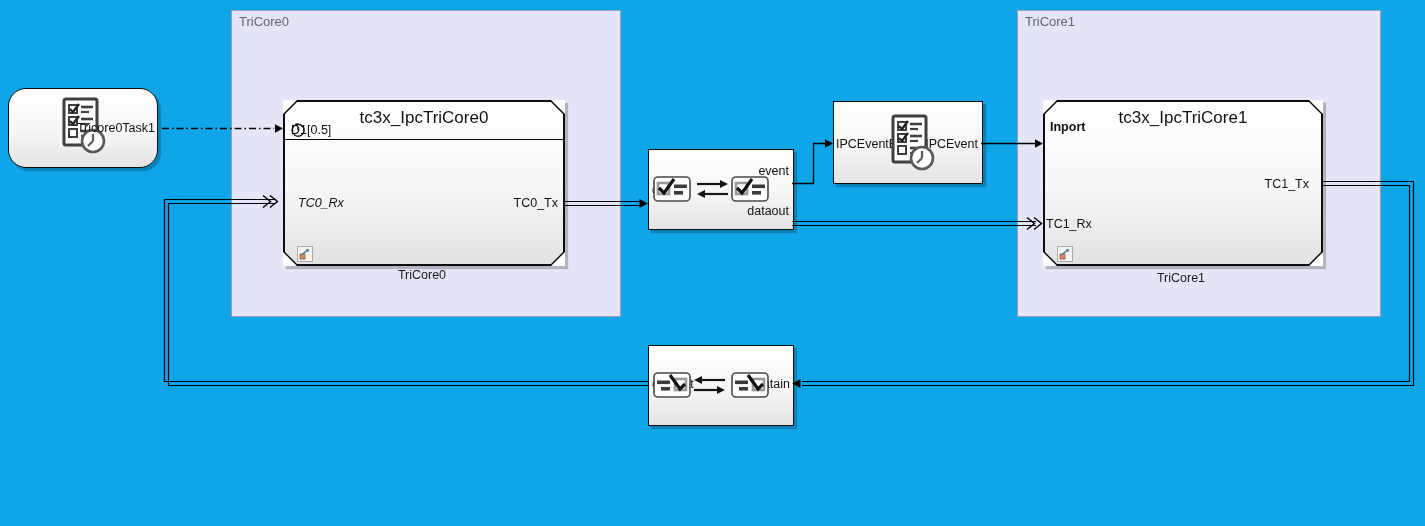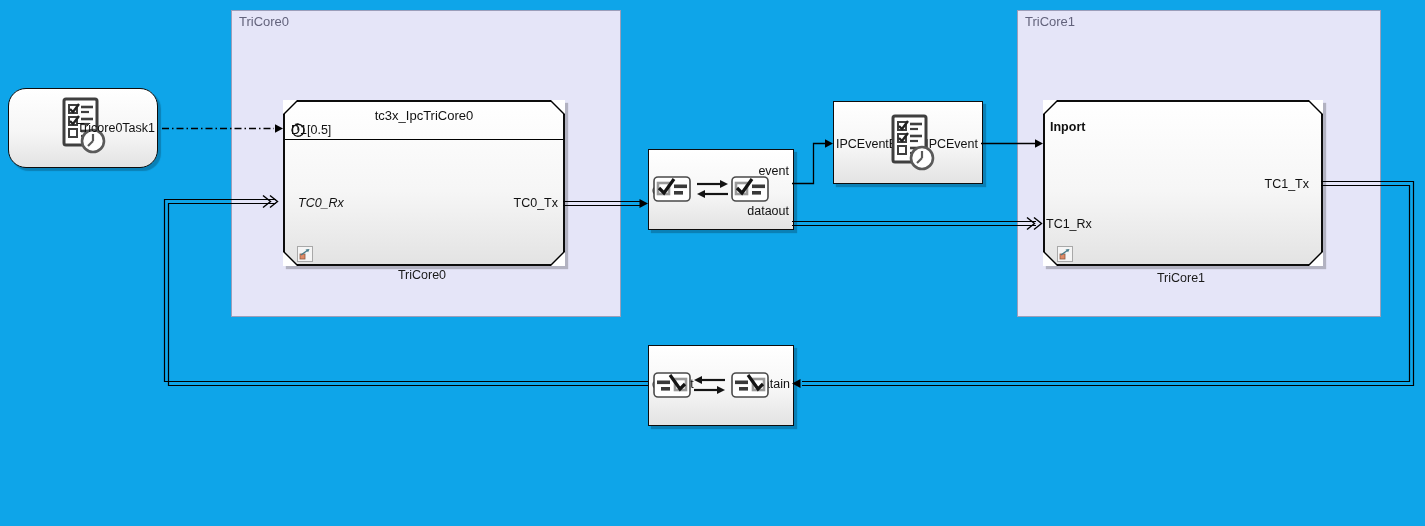--- a/index.html
+++ b/index.html
@@ -4,21 +4,21 @@
 <style>
   html,body{margin:0;padding:0;background:#ffffff;}
   .canvas{position:relative;width:1425px;height:526px;background:#0ea5e9;overflow:hidden;
           font-family:"Liberation Sans",sans-serif;color:#111;}
   .region{position:absolute;background:#e5e5f8;border:1px solid #9b9eba;}
   .region-label{position:absolute;top:3px;left:7px;font-size:13px;color:#63637c;}
   .blk{position:absolute;background:linear-gradient(180deg,#ffffff 0%,#f6f6f6 55%,#e3e3e3 100%);
        border:1.5px solid #0d0d0d;box-shadow:3px 3px 1px rgba(0,0,0,0.22);}
   .blk-heavy{border-width:2px;}
   .ptxt{position:absolute;font-size:12.5px;white-space:nowrap;line-height:13px;}
-  .title{position:absolute;top:6px;left:0;right:0;text-align:center;font-size:13px;white-space:nowrap;}
+  .title{position:absolute;top:6px;left:0;right:0;text-align:center;font-size:17px;white-space:nowrap;}
   .sep{position:absolute;left:0;right:0;top:37px;border-top:1.2px solid #000;}
   .caption{position:absolute;font-size:12.5px;text-align:center;white-space:nowrap;color:#1a1a1a;}
   .copyright{position:absolute;left:0;right:0;top:501px;text-align:center;font-size:11.5px;color:#3d3d3d;}
   .icon{position:absolute;}
   svg{display:block;}
   .wires{position:absolute;inset:0;pointer-events:none;}
   .corners{position:absolute;inset:-2px;pointer-events:none;}
 </style>
 </head>
 <body>
@@ -134,20 +134,21 @@
         <line x1="26" y1="35" x2="38" y2="35" stroke="#3f3f3f" stroke-width="2.6"></line>
         <line x1="26" y1="40" x2="34" y2="40" stroke="#3f3f3f" stroke-width="2.2"></line>
         <circle cx="38" cy="45" r="11" fill="#ffffff" stroke="#5a5a5a" stroke-width="2.6"></circle>
         <line x1="38" y1="45" x2="38" y2="38" stroke="#5a5a5a" stroke-width="2.2"></line>
         <line x1="38" y1="45" x2="33" y2="50" stroke="#5a5a5a" stroke-width="2.2"></line>
       </svg>
     </span>
   </div>
 
   <div class="blk blk-heavy" style="left:1043px;top:100px;width:276px;height:162px;">
+    <div class="title">tc3x_IpcTriCore1</div>
     <div class="ptxt" style="left:5px;top:19px;font-weight:bold;">Inport</div>
     <div class="ptxt" style="right:12px;top:76px;">TC1_Tx</div>
     <div class="ptxt" style="left:1px;top:116px;">TC1_Rx</div>
     <span class="icon" style="left:12px;top:144px;">
       <svg width="16" height="16" viewBox="0 0 16 16">
         <rect x="0.5" y="0.5" width="15" height="15" fill="#f5f5f5" stroke="#a8a8a8"></rect>
         <rect x="3" y="8" width="5" height="5" fill="#e08a66" stroke="#8a5a44" stroke-width="0.8"></rect>
         <path d="M4,9 L11,4" stroke="#4a7d8a" stroke-width="1.4" fill="none"></path>
         <path d="M12.5,3 l-4,0.6 l2.6,2.6 z" fill="#4a7d8a"></path>
       </svg>

